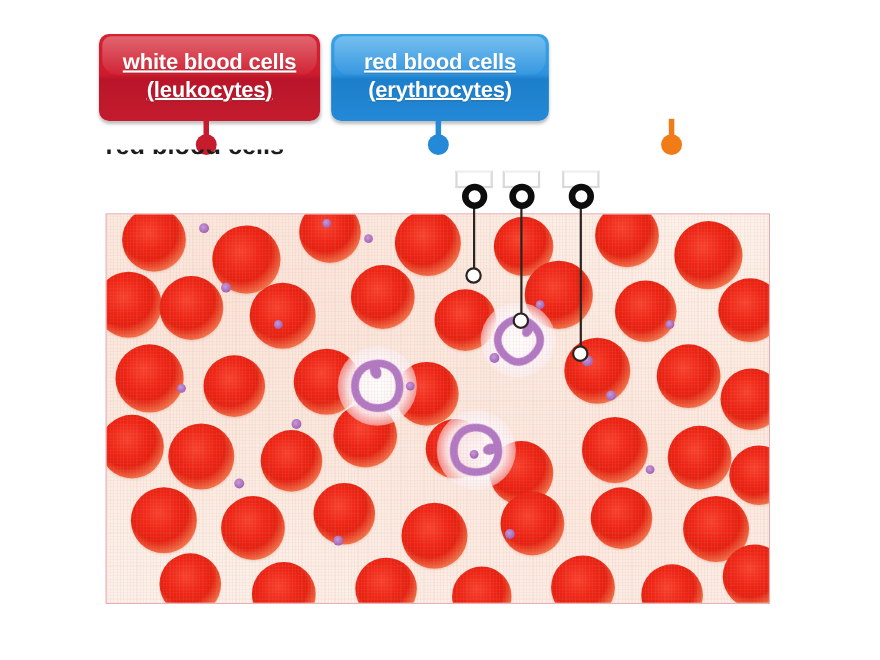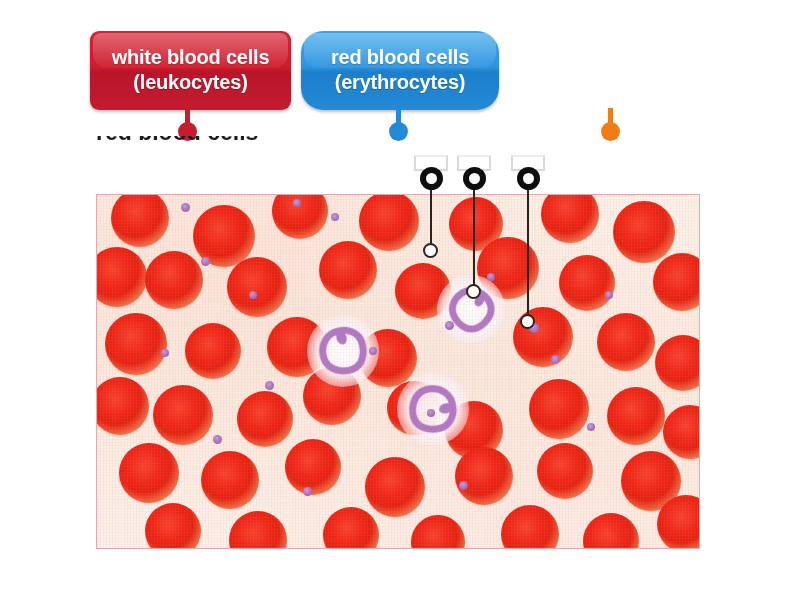--- a/index.html
+++ b/index.html
@@ -32,33 +32,34 @@
     justify-content: center;
     text-align: center;
     color: #ffffff;
     font-weight: bold;
     font-size: 20px;
     line-height: 1.22;
     letter-spacing: -0.2px;
     padding: 4px 8px 6px 8px;
     text-shadow: 0 1px 1px rgba(0,0,0,0.22);
     box-shadow: 0 2px 3px rgba(0,0,0,0.26);
+    text-decoration: underline;
   }
   .pill .txt { display: block; }
   .pill .gloss {
     position: absolute;
     left: 3px; right: 3px; top: 2px;
     height: 44%;
     border-radius: 8px 8px 14px 14px;
     background: linear-gradient(to bottom, rgba(255,255,255,0.30), rgba(255,255,255,0.04));
     pointer-events: none;
   }
 
   .pill-red    { background: linear-gradient(to bottom, #d52233 0%, #cf1b2c 46%, #b9152a 52%, #c41c2e 100%); }
-  .pill-blue   { background: linear-gradient(to bottom, #39a3e8 0%, #2e93de 46%, #1b7fcb 52%, #2489d6 100%); border-radius: 22px; }
+  .pill-blue   { background: linear-gradient(to bottom, #39a3e8 0%, #2e93de 46%, #1b7fcb 52%, #2489d6 100%); }
   .pill-orange { background: linear-gradient(to bottom, #fb9025 0%, #f5821f 46%, #ea7312 52%, #f17c17 100%); }
 
   
   .stem {
     position: absolute;
     width: 5px;
   }
   .dot {
     position: absolute;
     width: 19px;

